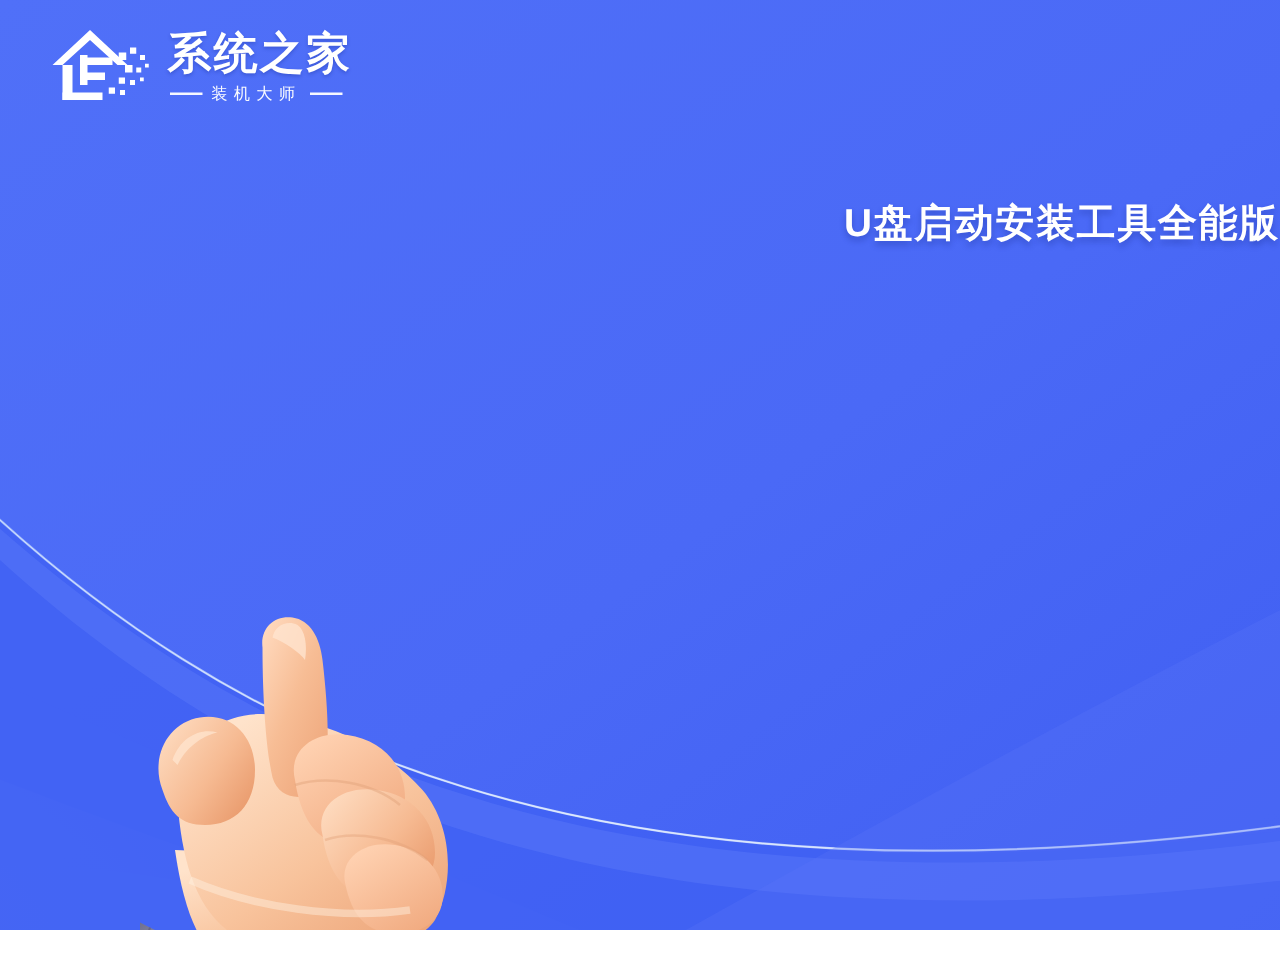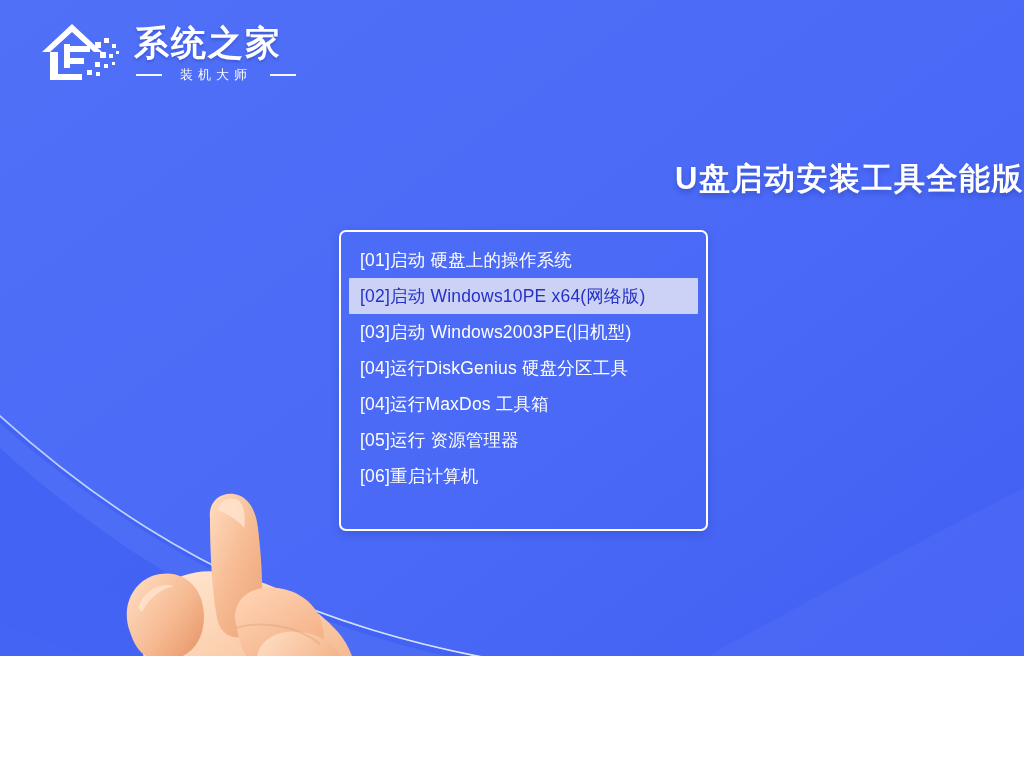--- a/index.html
+++ b/index.html
@@ -7,21 +7,21 @@
   html, body {
     width: 1024px;
     height: 768px;
     overflow: hidden;
     font-family: "Liberation Sans", "DejaVu Sans", sans-serif;
   }
 
   #screen {
     position: relative;
     width: 1024px;
-    height: 656px;
+    height: 744px;
     background: #404040;
     overflow: hidden;
   }
 
   
   .bg-layer { position: absolute; inset: 0; overflow: hidden; }
   .bg-layer svg { position: absolute; top: 0; left: 0; width: 1024px; height: 768px; display: block; }
 
   
   #brand {
@@ -40,21 +40,21 @@
     font-size: 35px;
     font-weight: bold;
     letter-spacing: 2px;
     line-height: 1.08;
     text-shadow: 0 2px 3px rgba(20,40,140,0.30);
     white-space: nowrap;
   }
   #brand-sub-row {
     display: flex;
     align-items: center;
-    gap: 18px;
+    gap: 7px;
     margin-top: 4px;
     padding-left: 2px;
   }
   .sub-dash {
     display: block;
     width: 26px;
     height: 2px;
     background: #ffffff;
     opacity: 0.95;
     flex: 0 0 auto;
@@ -209,31 +209,20 @@
       <span id="brand-sub-row">
         <i class="sub-dash"></i>
         <span id="brand-sub">装机大师</span>
         <i class="sub-dash"></i>
       </span>
     </span>
   </div>
 
   <div id="page-title">U盘启动安装工具全能版</div>
 
-  <div id="menu-box">
-    <ul id="menu-list">
-        <li class="menu-item">[01]启动 硬盘上的操作系统</li>
-        <li class="menu-item selected">[02]启动 Windows10PE x64(网络版)</li>
-        <li class="menu-item">[03]启动 Windows2003PE(旧机型)</li>
-        <li class="menu-item">[04]运行DiskGenius 硬盘分区工具</li>
-        <li class="menu-item">[04]运行MaxDos 工具箱</li>
-        <li class="menu-item">[05]运行 资源管理器</li>
-        <li class="menu-item">[06]重启计算机</li>
-      </ul>
-  </div>
 
   <div id="hand">
     <svg viewBox="0 0 300 276" xmlns="http://www.w3.org/2000/svg" aria-hidden="true">
       <defs>
         <linearGradient id="skinA" x1="0.1" y1="0" x2="0.95" y2="1">
           <stop offset="0%" stop-color="#ffd9bd"></stop>
           <stop offset="45%" stop-color="#f7bd95"></stop>
           <stop offset="100%" stop-color="#eda377"></stop>
         </linearGradient>
         <linearGradient id="skinB" x1="0" y1="0" x2="1" y2="0.8">

